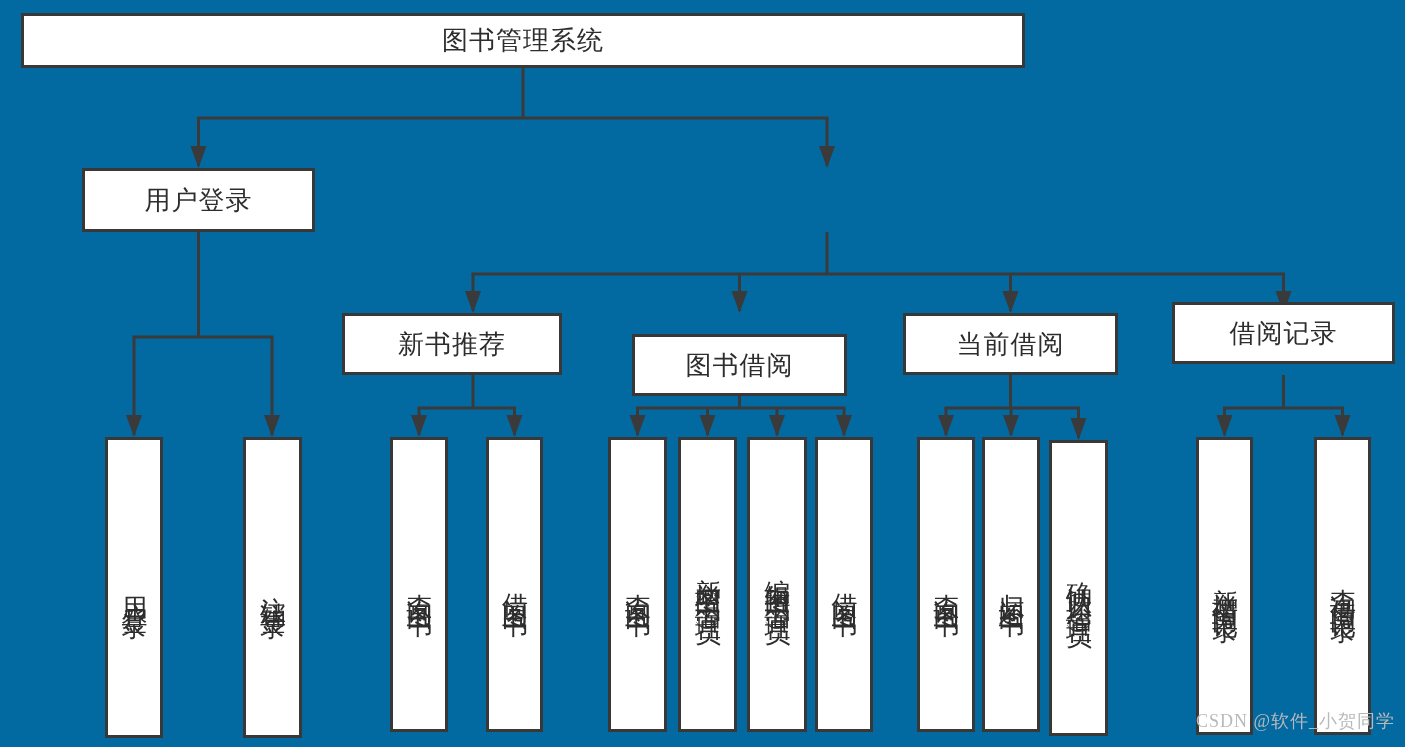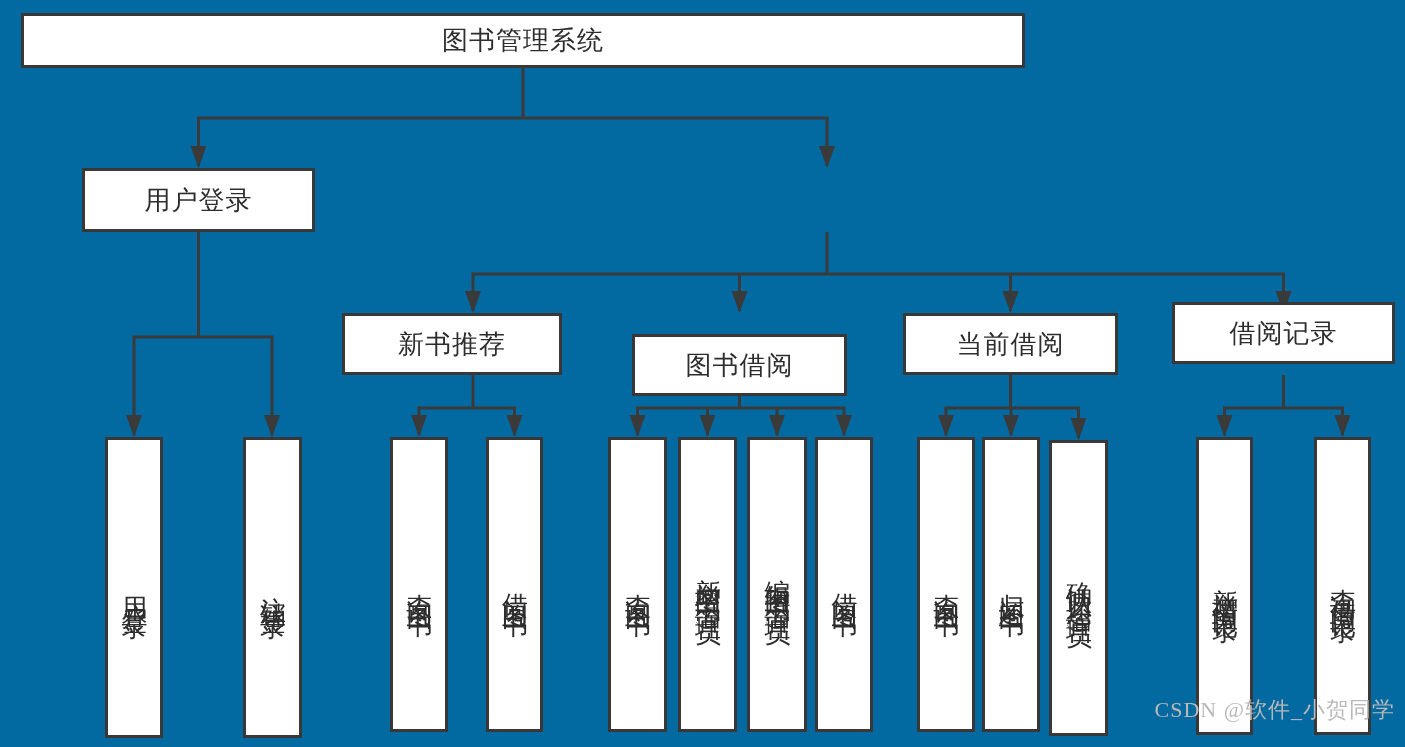--- a/index.html
+++ b/index.html
@@ -33,21 +33,21 @@
   .b-bb-q {left:608px; top:437px;width:59px;height:295px;}
   .b-bb-a {left:678px; top:437px;width:59px;height:295px;}
   .b-bb-e {left:747px; top:437px;width:60px;height:295px;}
   .b-bb-b {left:815px; top:437px;width:58px;height:295px;}
   .b-cb-q {left:917px; top:437px;width:58px;height:295px;}
   .b-cb-r {left:982px; top:437px;width:58px;height:295px;}
   .b-cb-c {left:1049px;top:440px;width:59px;height:296px;}
   .b-br-a {left:1196px;top:437px;width:57px;height:298px;}
   .b-br-q {left:1314px;top:437px;width:57px;height:298px;}
   .watermark{
-    position:absolute;right:10px;bottom:22px;font-size:22px;color:#b9b9b9;
+    position:absolute;right:10px;bottom:14px;font-size:18px;color:#b9b9b9;
     letter-spacing:1px;white-space:nowrap;
   }
 </style>
 </head>
 <body>
 
 <div class="canvas">
 
   <svg class="connectors" viewBox="0 0 1405 747" xmlns="http://www.w3.org/2000/svg">
     <g stroke="#3a3a3a" stroke-width="3" fill="none">

